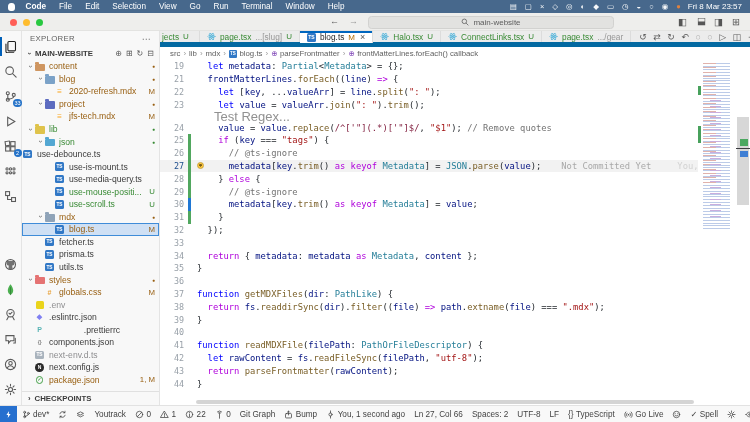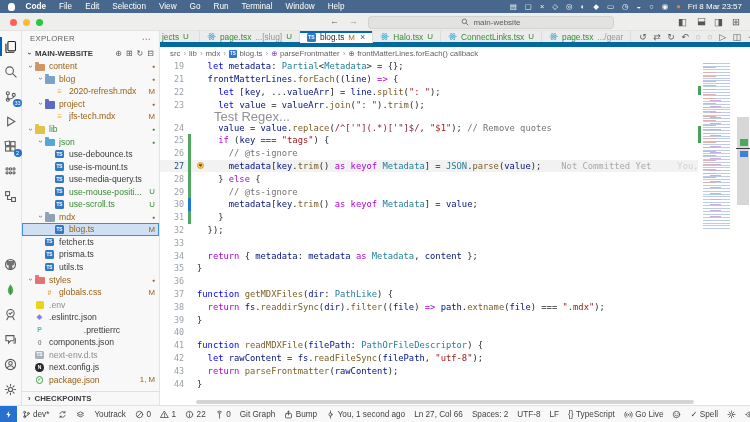--- a/index.html
+++ b/index.html
@@ -360,21 +360,21 @@
         <span class="fbadge c-un dot">●</span>
       </div>
       <div class="trow" style="padding-left: 14px;">
         <span class="chev"><span class="dn">›</span></span>
         <span class="ficon">
           <span class="folder" style="background: rgb(83, 167, 210);"></span>
         </span>
         <span class="flabel c-un">json</span>
         <span class="fbadge c-un dot">●</span>
       </div>
-      <div class="trow" style="padding-left: 32px; justify-content: space-between;">
+      <div class="trow" style=" justify-content: space-between;">
         <span class="ficon">
           <span class="fic ts">TS</span>
         </span>
         <span class="flabel c-n">use-debounce.ts</span>
       </div>
       <div class="trow" style="padding-left: 32px;">
         <span class="ficon">
           <span class="fic ts">TS</span>
         </span>
         <span class="flabel c-n">use-is-mount.ts</span>

